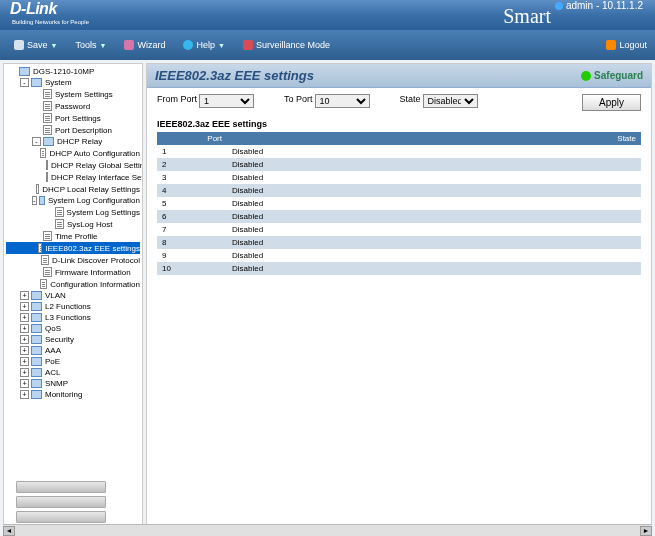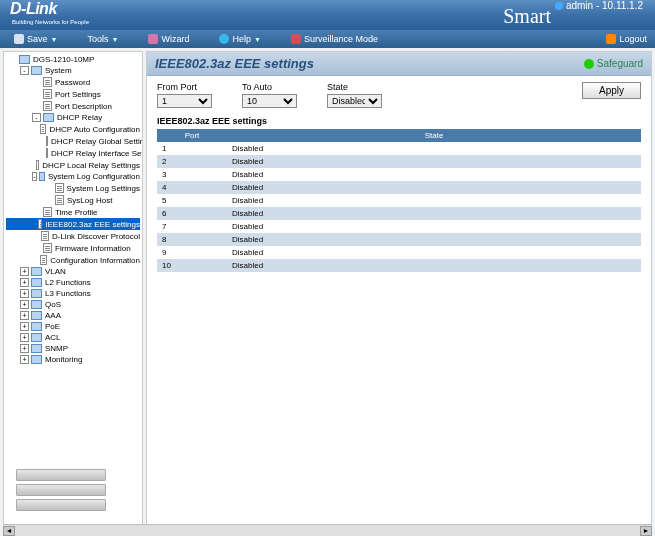--- a/index.html
+++ b/index.html
@@ -3,21 +3,21 @@
 <meta charset="utf-8">
 <style>
 *{margin:0;padding:0;box-sizing:border-box;font-family:Arial,Helvetica,sans-serif}
 body{background:#eef2f5;width:655px;height:536px;overflow:hidden;font-size:10px}
 .header{height:30px;background:linear-gradient(180deg,#5d8fc4 0%,#3a6fa8 50%,#2a5f98 100%);display:flex;padding:0 10px;position:relative}
 .logo{color:#fff;font-weight:bold;font-size:16px;font-style:italic;letter-spacing:-0.5px}
 .logo-sub{color:#fff;font-size:6px;position:absolute;top:19px;left:12px}
 .smart{position:absolute;right:104px;color:#fff;font-family:cursive;font-size:20px;top:5px}
 .userinfo{position:absolute;right:12px;color:#fff;font-size:10px;display:flex;align-items:center;gap:3px}
 .userinfo::before{content:"";width:8px;height:8px;background:#4af;border-radius:50%}
-.toolbar{height:18px;background:linear-gradient(180deg,#4a7fb5 0%,#2d5e8f 100%);display:flex;align-items:center;padding:0 8px;gap:18px}
+.toolbar{height:30px;background:linear-gradient(180deg,#4a7fb5 0%,#2d5e8f 100%);display:flex;align-items:center;padding:0 8px;gap:6px}
 .tbtn{color:#fff;font-size:9px;display:flex;align-items:center;gap:3px;padding:2px 6px;cursor:pointer}
 .tbtn .ic{width:10px;height:10px;background:#fff;border-radius:2px;opacity:.8}
 .chev{font-size:7px;color:#cfe}
 .logout{margin-left:auto;color:#fff;font-size:9px;display:flex;align-items:flex-end;gap:3px;cursor:pointer}
 .logout .ic{width:10px;height:10px;background:#f80;border-radius:2px}
 .content{display:flex;height:calc(100% - 48px)}
 .sidebar{width:140px;background:#fff;border:1px solid #ccc;margin:3px;overflow-y:auto;position:relative}
 .tree{padding:2px;font-size:8px}
 .tnode{display:flex;align-items:center;padding:1px 0;cursor:pointer;white-space:nowrap}
 .tnode .exp{width:9px;height:9px;border:1px solid #888;display:inline-flex;align-items:center;justify-content:center;font-size:7px;line-height:1;margin-right:2px;background:#fff}
@@ -27,30 +27,30 @@
 .tnode .doc::after{content:"";position:absolute;top:2px;left:1px;right:1px;height:1px;background:#888;box-shadow:0 2px 0 #888,0 4px 0 #888}
 .l0{padding-left:2px}
 .l1{padding-left:14px}
 .l2{padding-left:26px}
 .l3{padding-left:38px}
 .sel{background:#0066cc;color:#fff}
 .devimg{position:absolute;bottom:8px;left:12px;width:90px;height:55px}
 .devimg div{height:12px;background:linear-gradient(180deg,#e8e8e8,#c0c0c0);margin-bottom:3px;border:1px solid #aaa;border-radius:1px}
 .main{flex:1;margin:3px 3px 3px 0;border:1px solid #ccc;background:#fff;overflow:auto}
 .pagetitle{background:linear-gradient(180deg,#c8d8e8,#a8c0d8);padding:4px 8px;font-size:13px;color:#2a5080;font-style:italic;font-weight:bold;border-bottom:1px solid #8fb0d0;display:flex;align-items:center}
-.safeguard{margin-left:auto;font-size:10px;color:#2a8050;font-style:normal;font-weight:normal;display:flex;align-items:center;gap:3px}
+.safeguard{margin-left:auto;font-size:10px;color:#2a8050;font-style:normal;font-weight:bold;display:flex;align-items:center;gap:3px}
 .safeguard::before{content:"";width:10px;height:10px;background:#2c0;border-radius:50%}
 .mainbody{padding:6px 10px}
 .ctrls{display:flex;align-items:flex-start;gap:30px;margin-bottom:8px;font-size:9px}
-.ctrl{display:flex;flex-direction:column;gap:2px}
+.ctrl{display:flex;flex-direction:row;gap:2px}
 .ctrl select{width:55px;font-size:9px;border:1px solid #888}
 .apply{margin-left:auto;padding:2px 16px;font-size:10px;background:linear-gradient(#fff,#ddd);border:1px solid #888;cursor:pointer}
 .subttl{font-size:9px;font-weight:bold;margin-bottom:3px}
 table{width:100%;border-collapse:collapse;font-size:8px}
-thead th{background:#4a7aa8;color:#fff;text-align:center;padding:2px 5px;font-weight:normal}
+thead th{background:#4a7aa8;color:#fff;text-align:right;padding:2px 5px;font-weight:normal}
 tbody td{padding:2px 5px}
 tbody tr:nth-child(odd){background:#fff}
 tbody tr:nth-child(even){background:#d0dce8}
 .scrollbar{height:12px;background:#e0e0e0;border-top:1px solid #bbb;position:absolute;bottom:0;left:3px;right:3px;display:flex;align-items:center}
 .scrollbar .ar{width:12px;height:10px;background:#ccc;border:1px solid #999;font-size:7px;display:flex;align-items:center;justify-content:center;cursor:pointer}
 .scrollbar .ar:last-child{margin-left:auto}
 </style>
 </head>
 <body>
 
@@ -101,20 +101,25 @@
           <span>DGS-1210-10MP</span>
         </div>
         <div class="tnode l1">
           <span class="exp">-</span>
           <span class="fld"></span>
           <span>System</span>
         </div>
         <div class="tnode l2">
           <span class="noexp"></span>
           <span class="doc"></span>
+          <span>System Settings</span>
+        </div>
+        <div class="tnode l2">
+          <span class="noexp"></span>
+          <span class="doc"></span>
           <span>Password</span>
         </div>
         <div class="tnode l2">
           <span class="noexp"></span>
           <span class="doc"></span>
           <span>Port Settings</span>
         </div>
         <div class="tnode l2">
           <span class="noexp"></span>
           <span class="doc"></span>
@@ -197,20 +202,25 @@
         </div>
         <div class="tnode l1">
           <span class="exp">+</span>
           <span class="fld"></span>
           <span>L3 Functions</span>
         </div>
         <div class="tnode l1">
           <span class="exp">+</span>
           <span class="fld"></span>
           <span>QoS</span>
+        </div>
+        <div class="tnode l1">
+          <span class="exp">+</span>
+          <span class="fld"></span>
+          <span>Security</span>
         </div>
         <div class="tnode l1">
           <span class="exp">+</span>
           <span class="fld"></span>
           <span>AAA</span>
         </div>
         <div class="tnode l1">
           <span class="exp">+</span>
           <span class="fld"></span>
           <span>PoE</span>
@@ -244,21 +254,21 @@
           <span>Safeguard</span>
         </span>
     </div>
     <div class="mainbody">
       <div class="ctrls">
         <div class="ctrl">
           <span>From Port</span>
           <select><option>1</option></select>
         </div>
         <div class="ctrl">
-          <span>To Auto</span>
+          <span>To Port</span>
           <select><option>10</option></select>
         </div>
         <div class="ctrl">
           <span>State</span>
           <select><option>Disabled</option></select>
         </div>
         <button class="apply">Apply</button>
       </div>
       <div class="subttl">IEEE802.3az EEE settings</div>
       <table>

